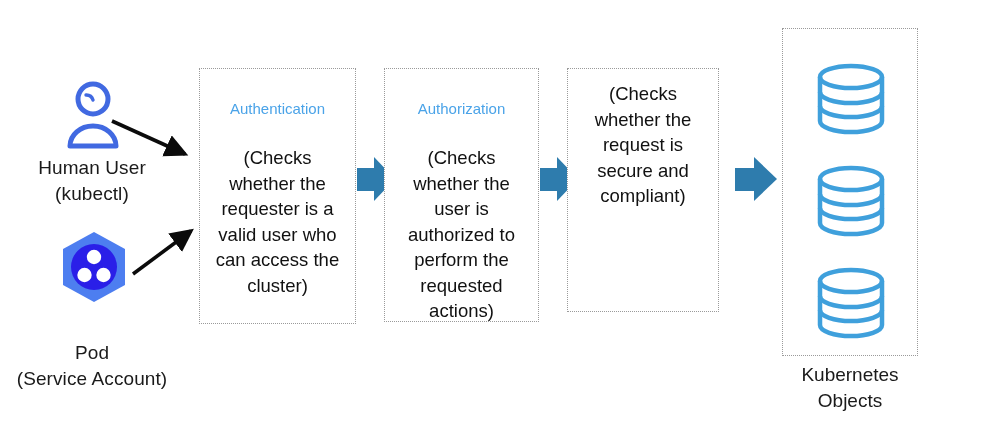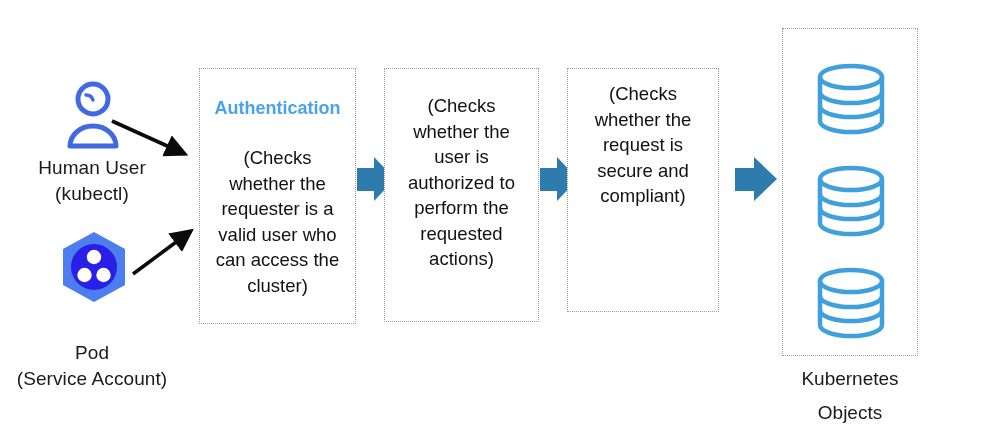--- a/index.html
+++ b/index.html
@@ -53,25 +53,24 @@
     position: absolute;
     top: 68px;
     background: #ffffff;
     border: 1px dotted #9a9a9a;
     box-sizing: border-box;
     text-align: center;
     padding: 0 8px;
   }
   .stage-title {
     color: #4aa3e8;
-    font-size: 18px;
+    font-size: 15px;
     line-height: 25px;
     margin-top: 27px;
     white-space: pre-line;
-    font-weight: bold;
   }
   .stage-body {
     color: #111111;
     font-size: 18.5px;
     line-height: 25.5px;
     margin-top: 24px;
     white-space: pre-line;
   }
 
   
@@ -92,21 +91,21 @@
     background: #ffffff;
   }
   .objects-label {
     position: absolute;
     left: 760px;
     top: 362px;
     width: 180px;
     text-align: center;
     color: #1a1a1a;
     font-size: 19px;
-    line-height: 34px;
+    line-height: 26px;
     white-space: pre-line;
   }
   .db-icon {
     position: absolute;
     left: 28px;
     width: 80px;
     height: 76px;
   }
 
   
@@ -168,20 +167,21 @@
   </div>
 
   <div>
     <div class="block-arrow" style="left:357px; top:168px; width:20px; height:23px;"></div>
     <svg class="abs" style="left:374px; top:157px;" width="22" height="45">
       <polygon points="0,0 21,22 0,44" fill="#2e7cad"></polygon>
     </svg>
   </div>
 
   <div class="stage-box" style="left:384px; width:155px; height:254px;">
+    <div class="stage-title">Authorization</div>
     <div class="stage-body">(Checks
 whether the
 user is
 authorized to
 perform the
 requested
 actions)</div>
   </div>
 
   <div>

